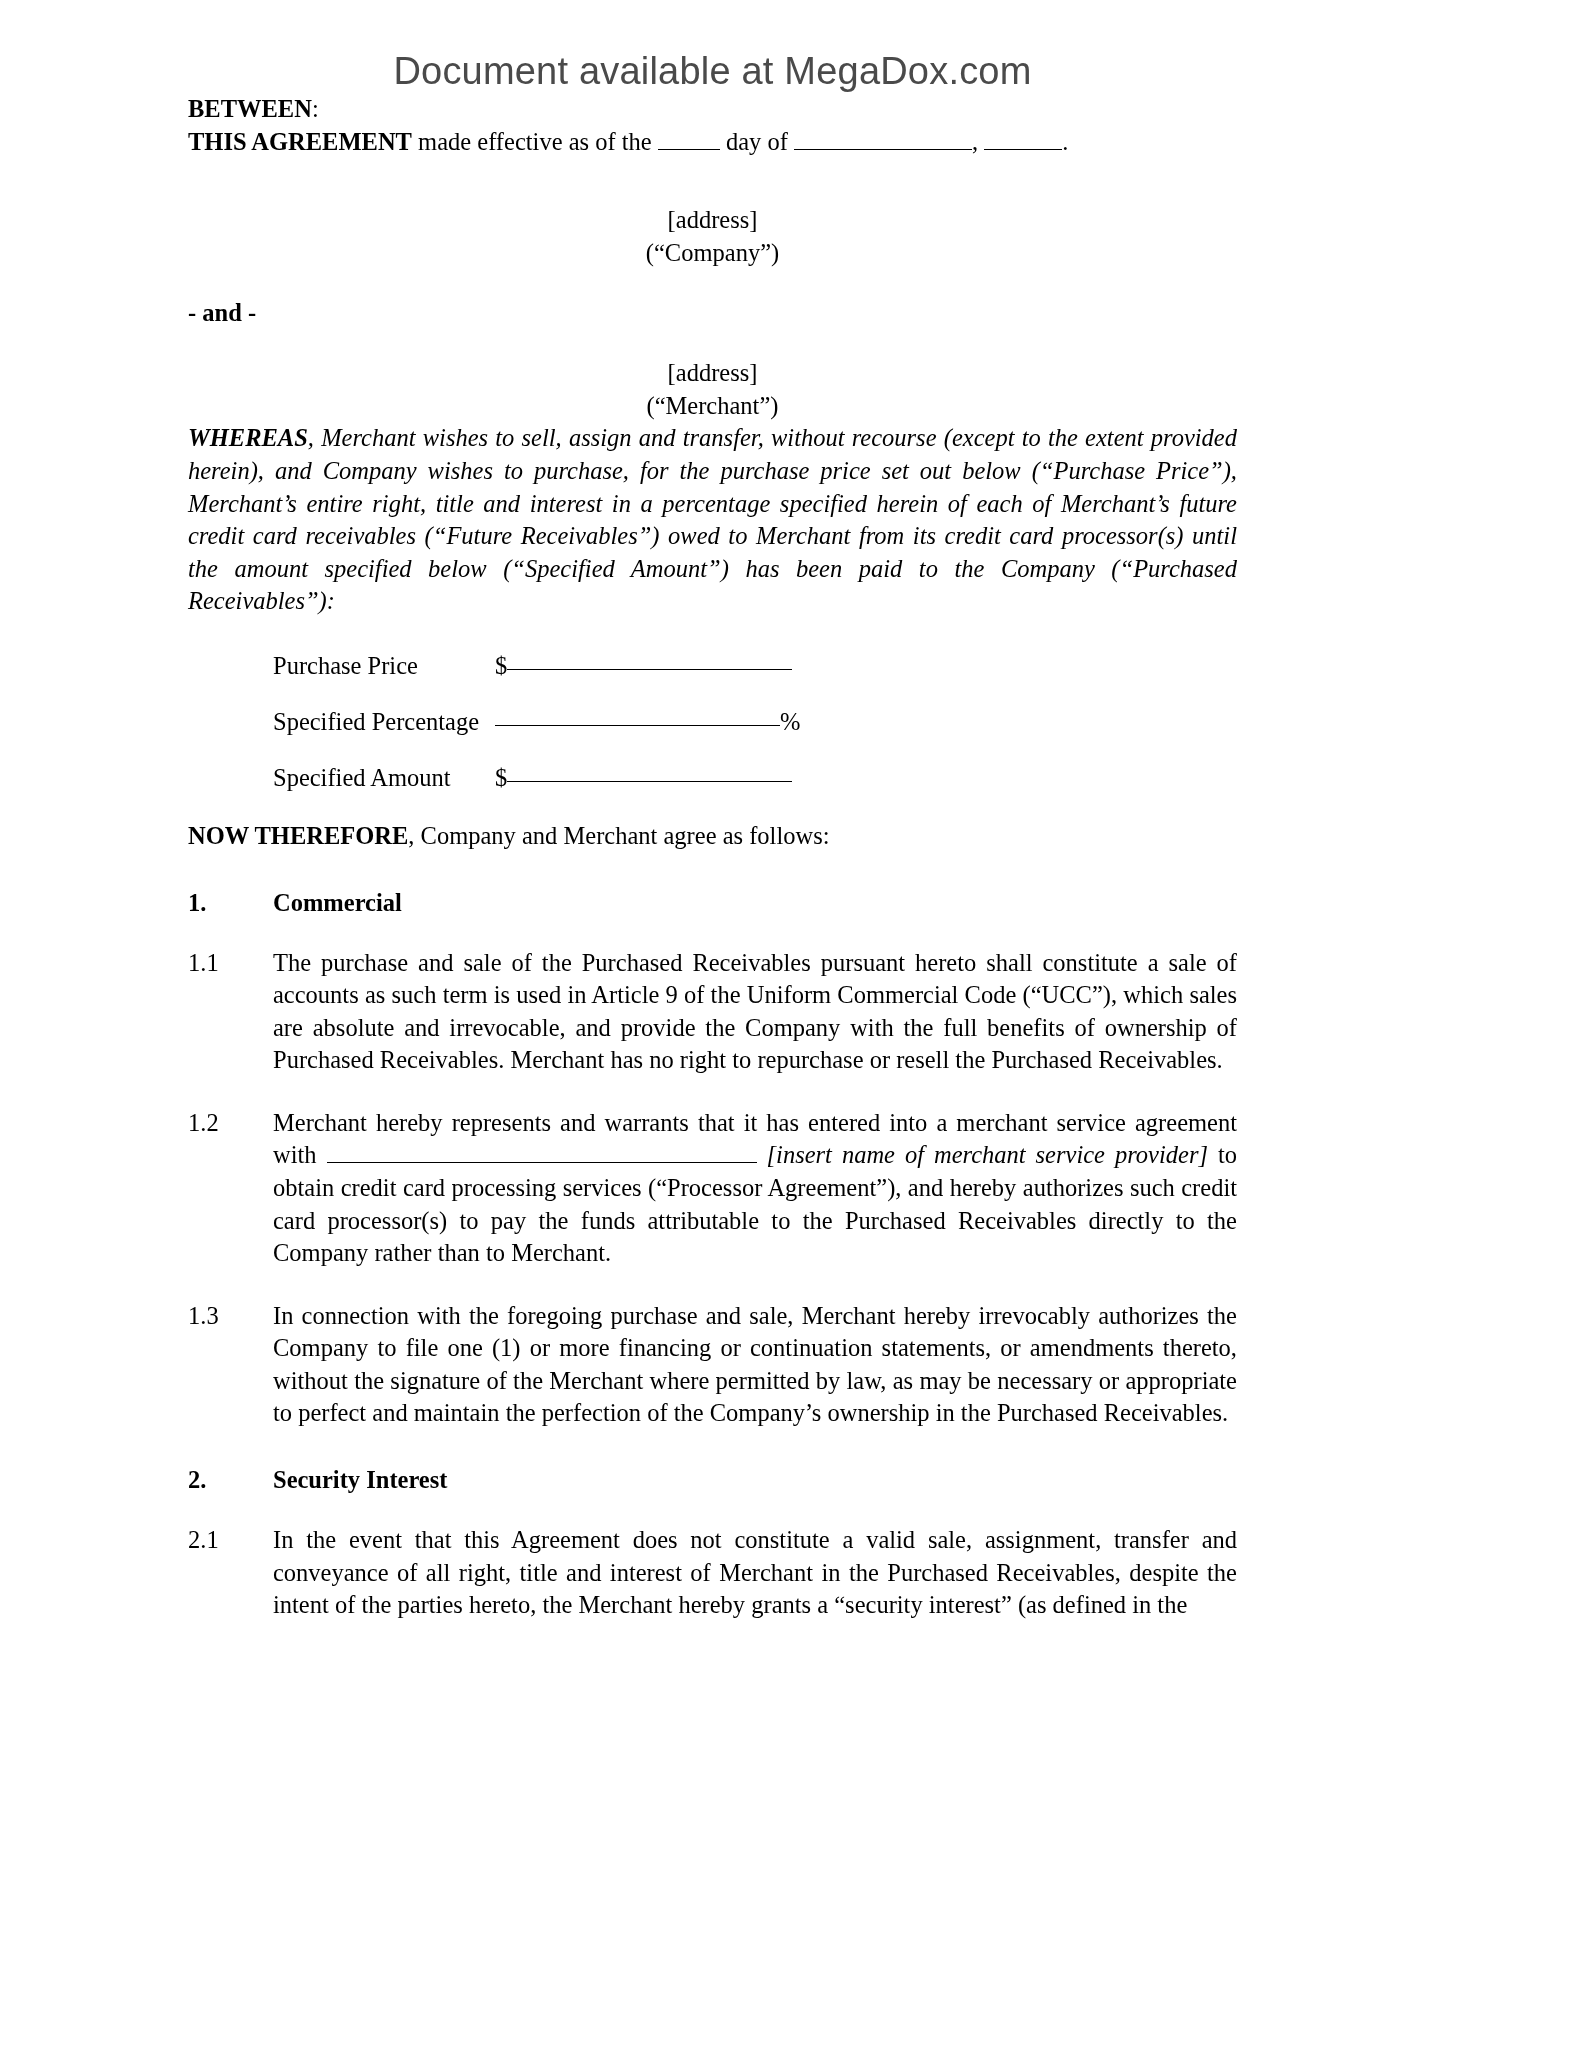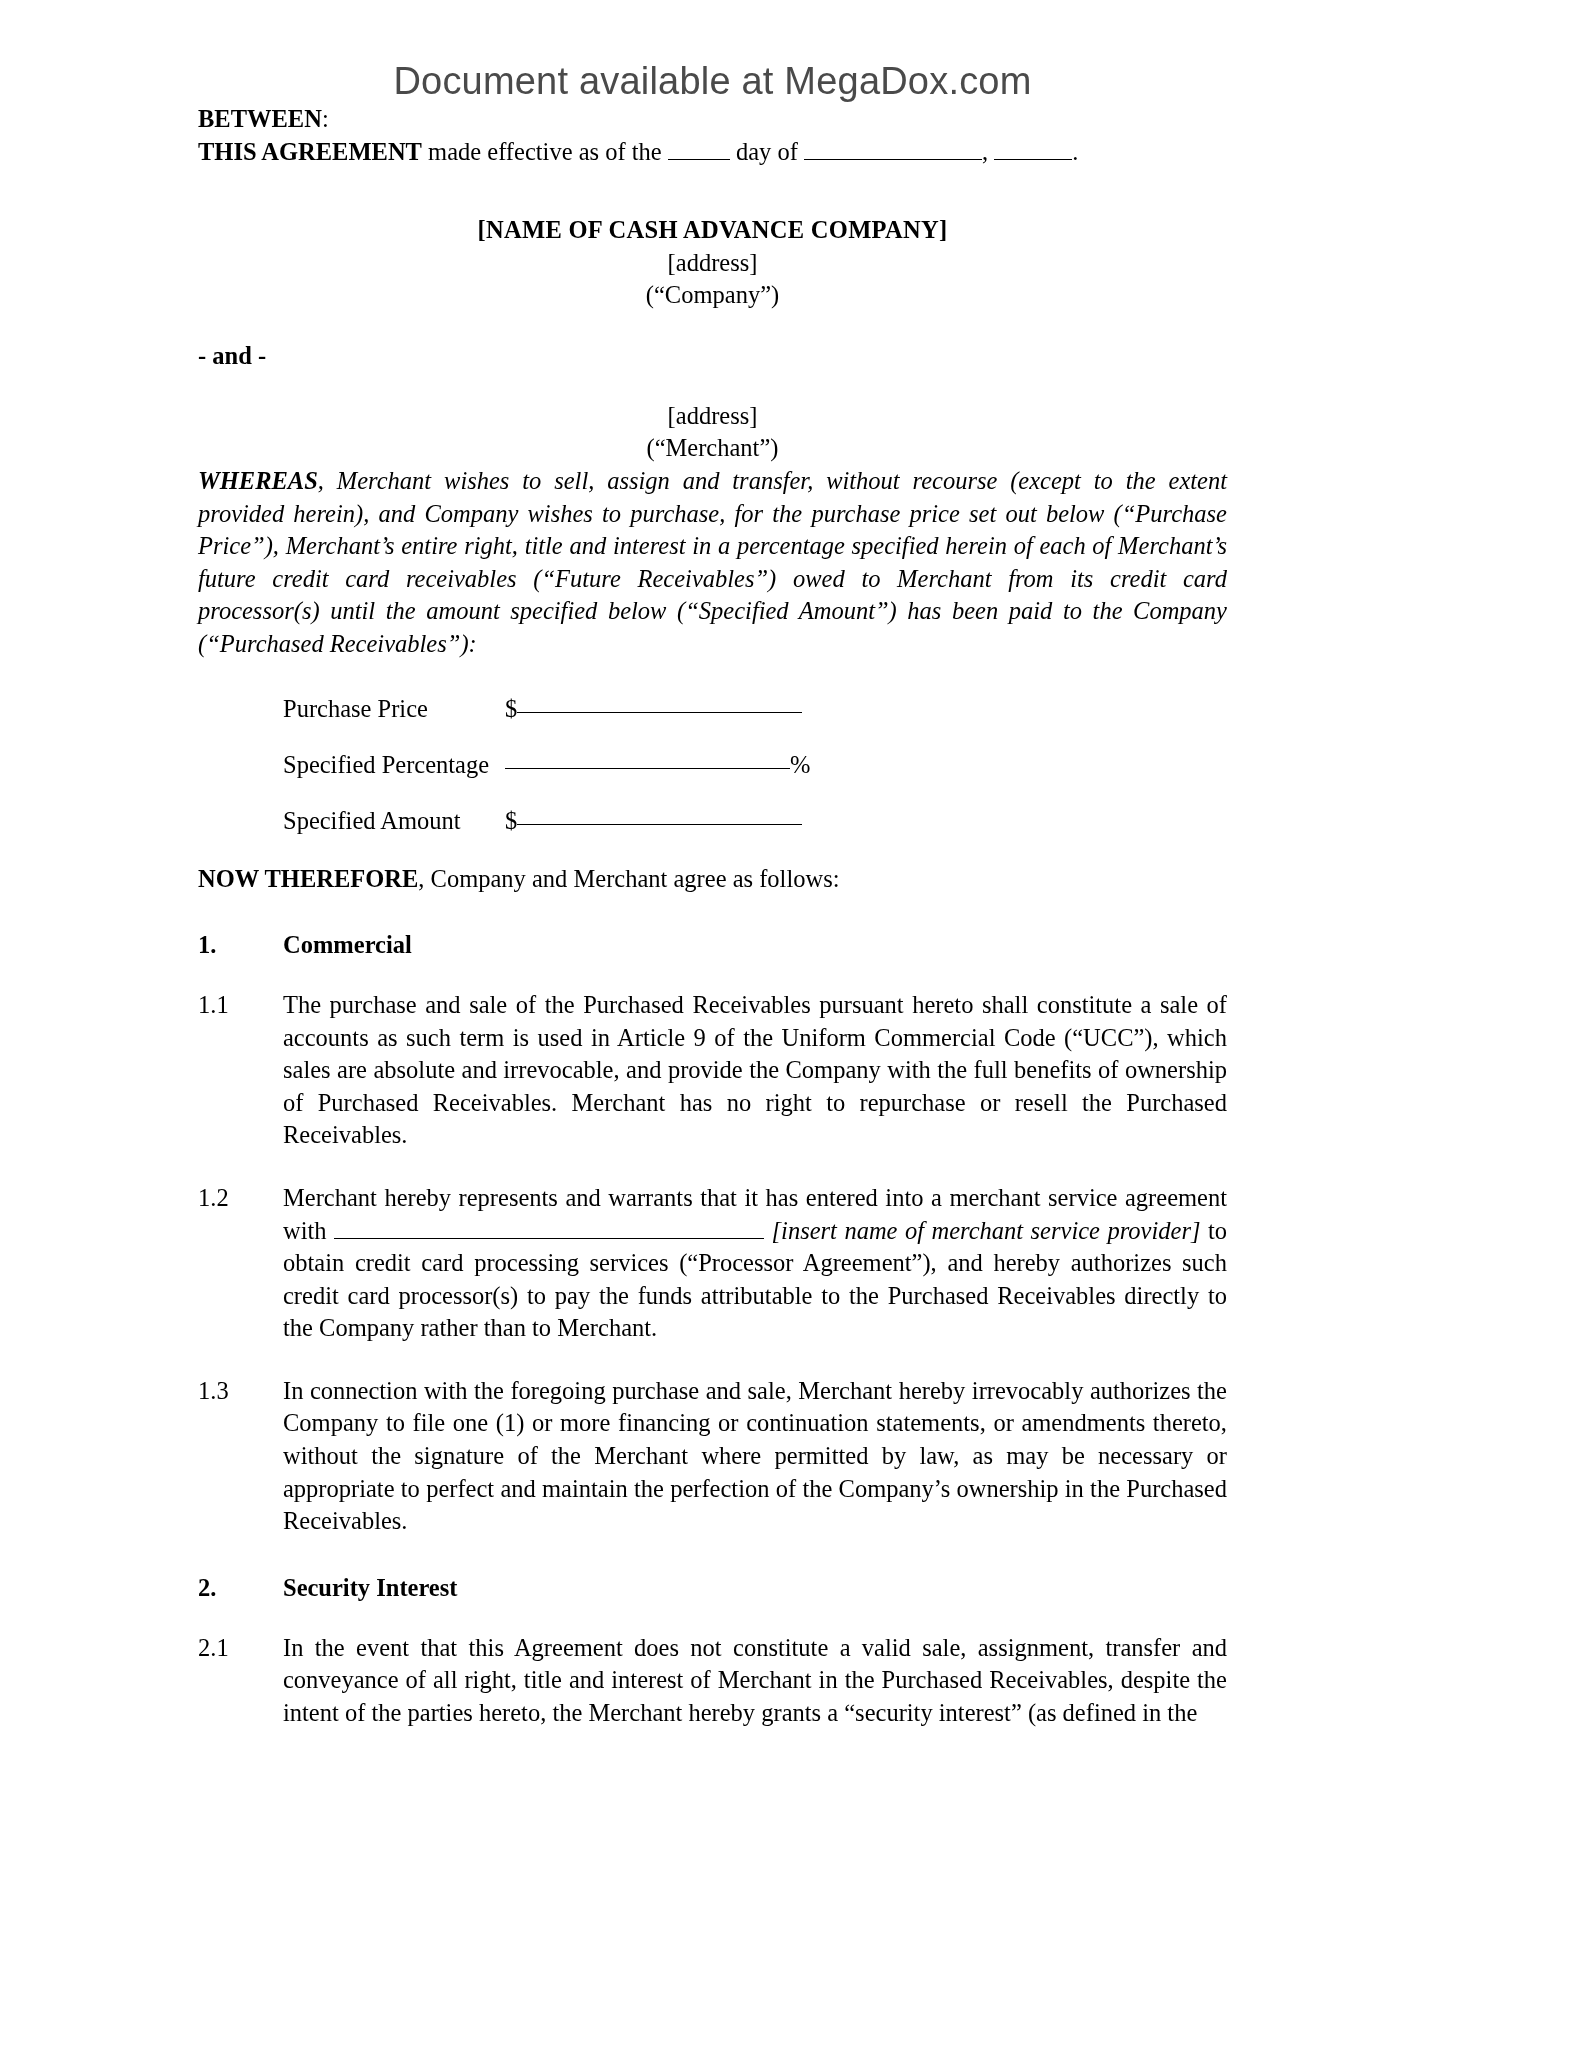--- a/index.html
+++ b/index.html
@@ -12,21 +12,21 @@
     height: 2048px;
     font-family: "Liberation Serif", "DejaVu Serif", serif;
     color: #000000;
     position: relative;
     overflow: hidden;
   }
   .page {
     width: 1425px;
     height: 2048px;
     box-sizing: border-box;
-    padding: 18px;
+    padding: 8px;
     position: relative;
   }
   .watermark {
     text-align: center;
     font-family: "Liberation Sans", "DejaVu Sans", sans-serif;
     font-size: 38px;
     color: #4a4a4a;
     letter-spacing: 0.2px;
     padding-top: 42px;
     font-weight: 400;
@@ -134,21 +134,20 @@
 
     <p class="para sp-between">
       <span class="b">BETWEEN</span><span>:</span>
     </p>
 
     <p class="para sp-agreement">
       <span class="b">THIS AGREEMENT</span><span> made effective as of the </span><span class="blank-sm"></span><span> day of </span><span class="blank-md"></span><span>, </span><span class="blank-xs"></span><span>.</span>
     </p>
 
     <div class="party-block">
-      <div class="party-name">[NAME OF CASH ADVANCE COMPANY]</div>
       <div>[address]</div>
       <div>(“Company”)</div>
     </div>
 
     <div class="and-sep">- and -</div>
 
     <div class="party-block second">
       <div>[address]</div>
       <div>(“Merchant”)</div>
     </div>

